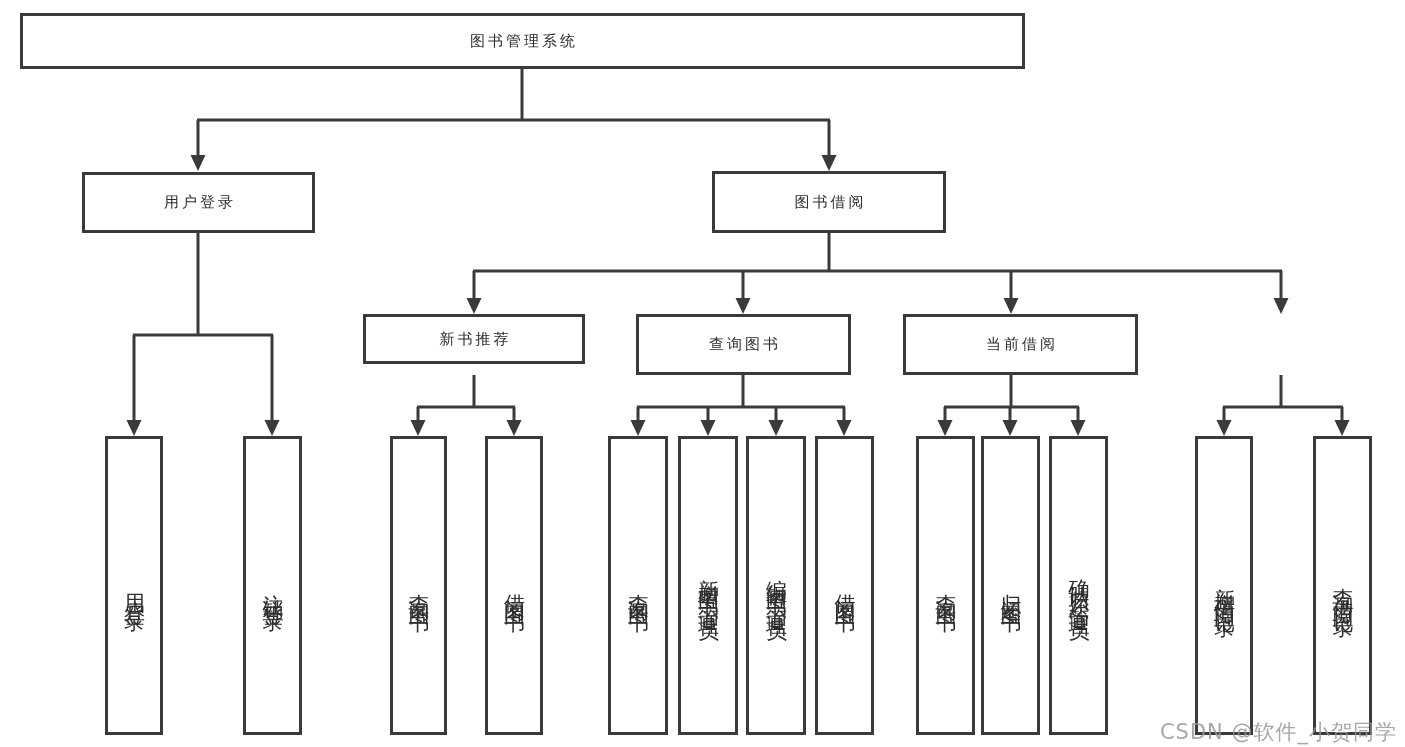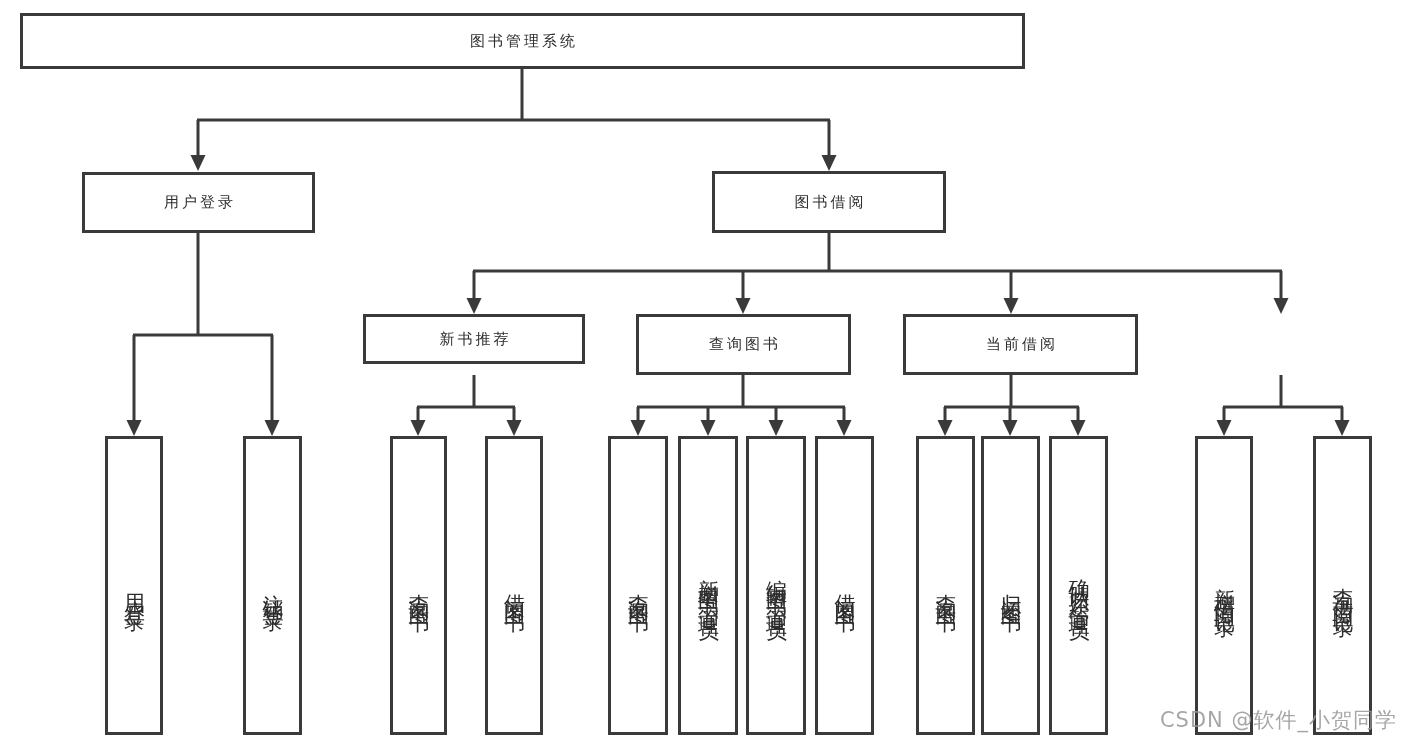--- a/index.html
+++ b/index.html
@@ -25,21 +25,21 @@
   .node.v span {
     writing-mode: vertical-rl;
     text-orientation: mixed;
     font-size: 21px;
     letter-spacing: 6px;
     line-height: 1;
     transform: translateY(3px);
   }
   .watermark {
     position: absolute;
-    right: 8px; bottom: 13px;
+    right: 8px; bottom: 1px;
     font-size: 21px;
     color: rgba(150,150,150,0.85);
     letter-spacing: 1px;
     z-index: 10;
     white-space: nowrap;
     margin-left: 20px;
   }
 </style>
 </head>
 <body>

